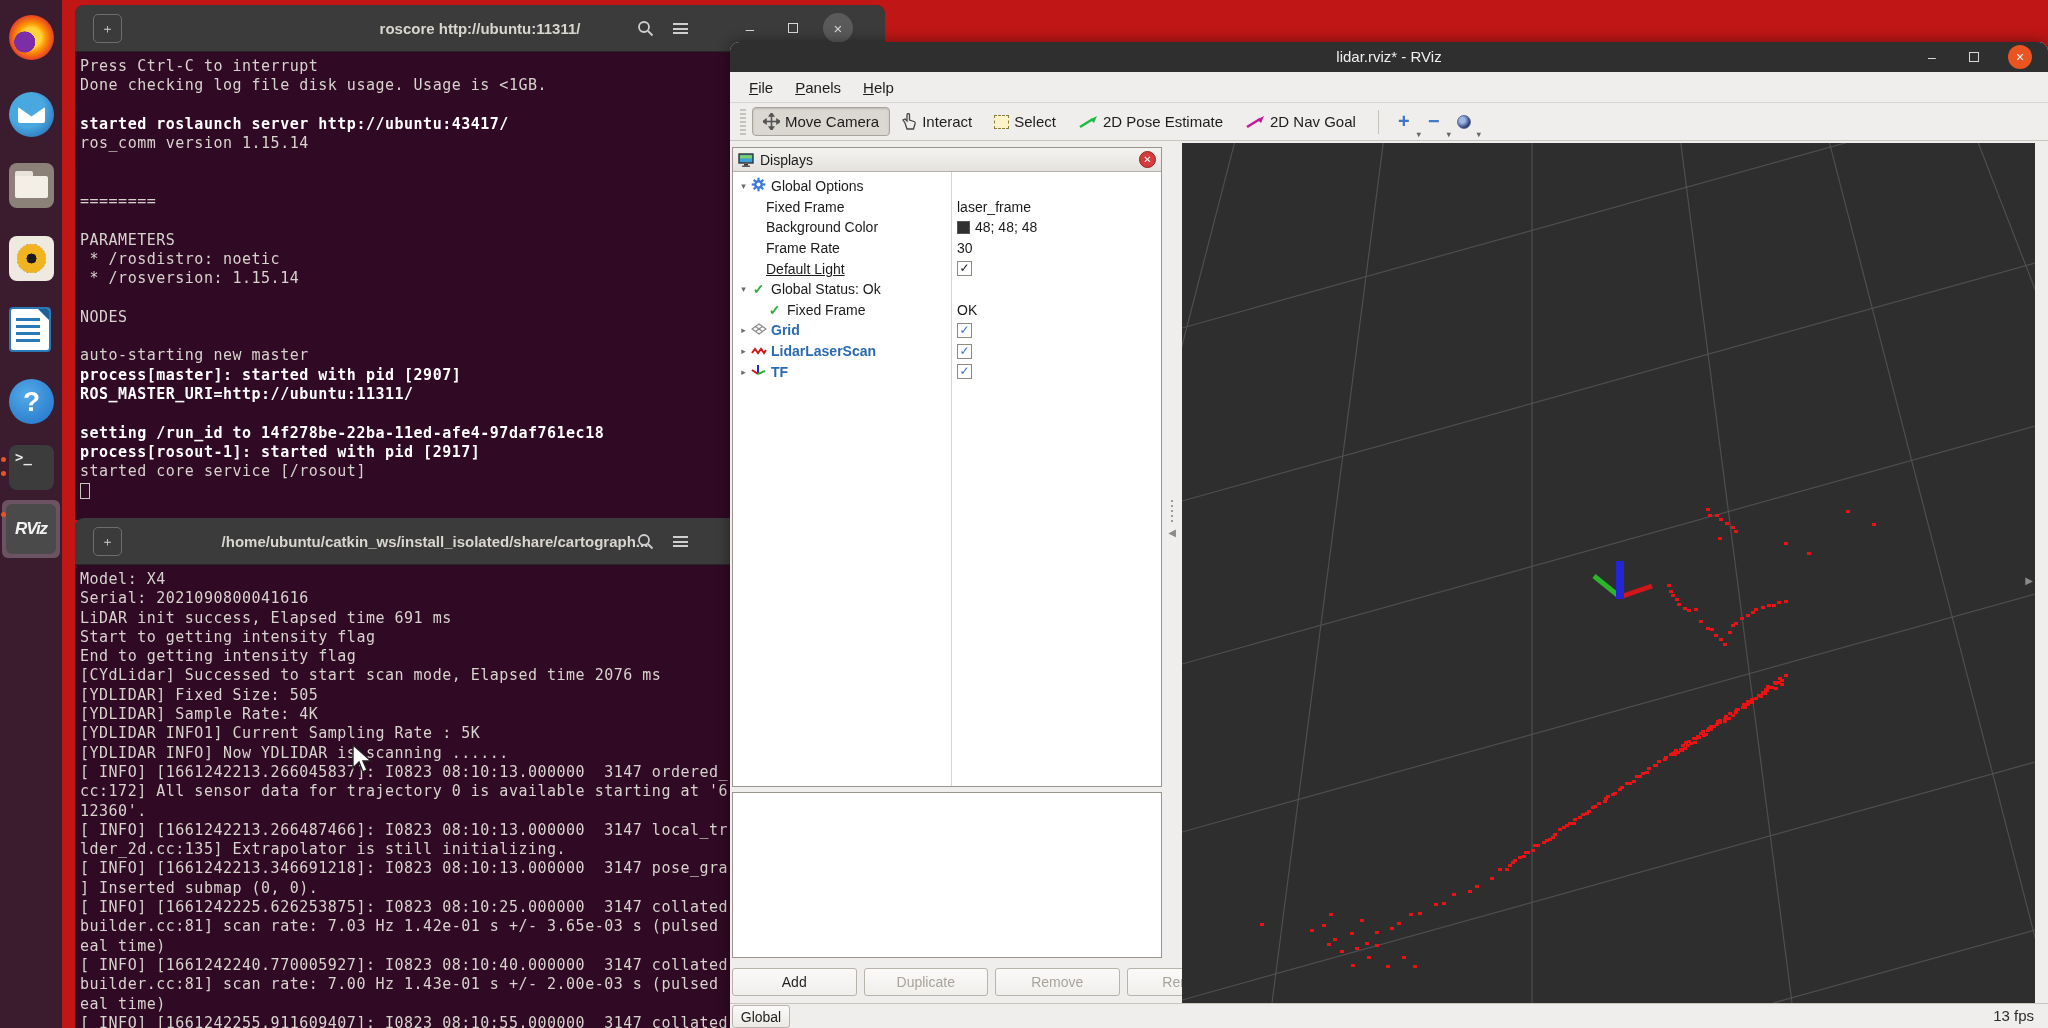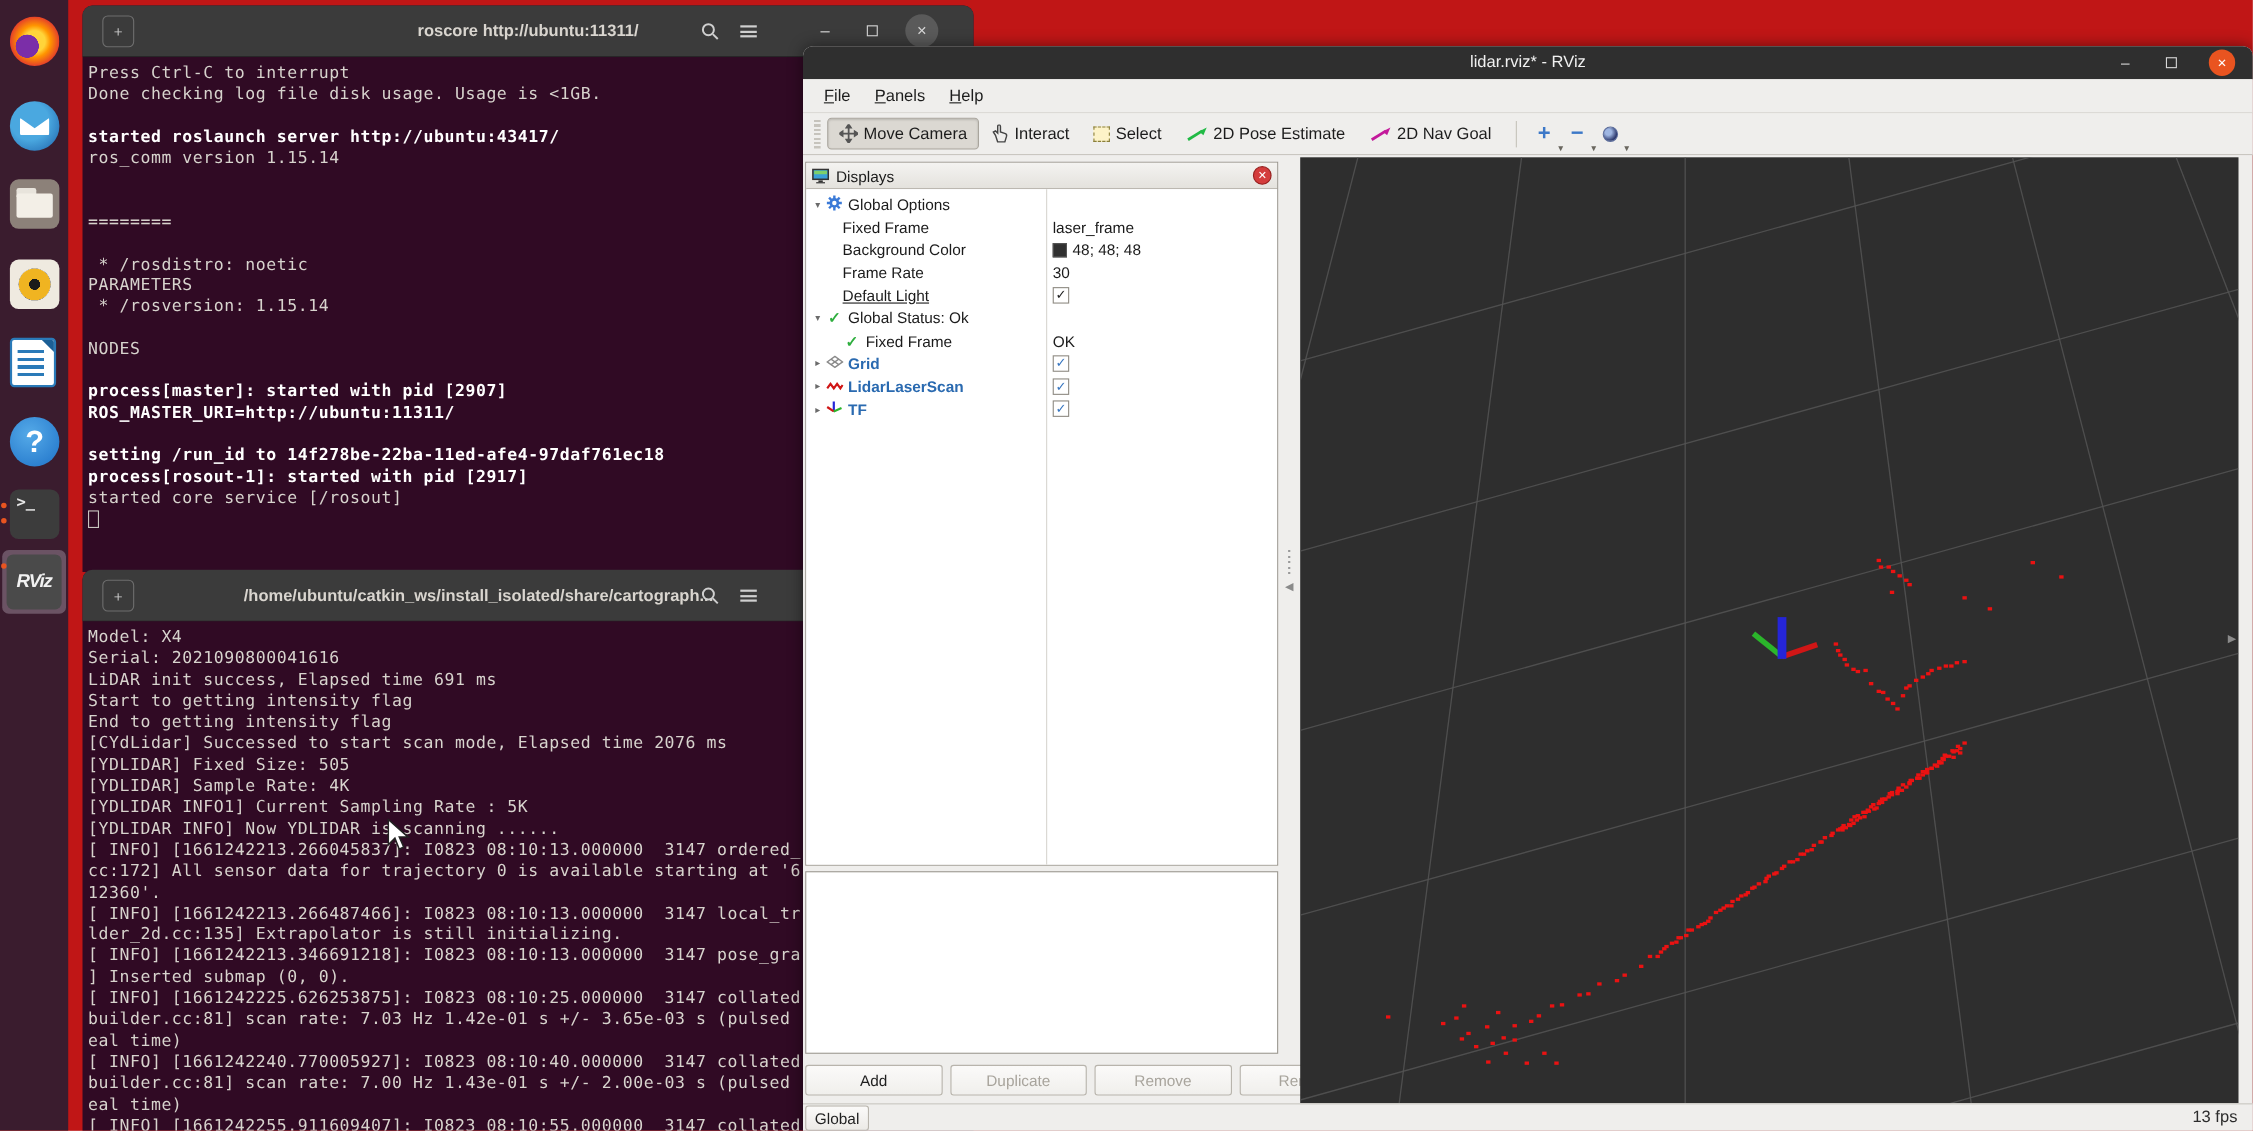--- a/index.html
+++ b/index.html
@@ -173,26 +173,27 @@
   <div class="term-body" id="term1-body" style="top:52px;">
       <div class="tline">Press Ctrl-C to interrupt</div>
       <div class="tline">Done checking log file disk usage. Usage is &lt;1GB.</div>
       <div class="tline"></div>
       <div class="tline b">started roslaunch server http://ubuntu:43417/</div>
       <div class="tline">ros_comm version 1.15.14</div>
       <div class="tline"></div>
       <div class="tline"></div>
       <div class="tline">========</div>
       <div class="tline"></div>
+      <div class="tline">PARAMETERS</div>
       <div class="tline"> * /rosdistro: noetic</div>
-      <div class="tline">PARAMETERS</div>
       <div class="tline"> * /rosversion: 1.15.14</div>
       <div class="tline"></div>
       <div class="tline">NODES</div>
       <div class="tline"></div>
+      <div class="tline">auto-starting new master</div>
       <div class="tline b">process[master]: started with pid [2907]</div>
       <div class="tline b">ROS_MASTER_URI=http://ubuntu:11311/</div>
       <div class="tline"></div>
       <div class="tline b">setting /run_id to 14f278be-22ba-11ed-afe4-97daf761ec18</div>
       <div class="tline b">process[rosout-1]: started with pid [2917]</div>
       <div class="tline">started core service [/rosout]</div>
       <div class="tline"><span class="cursor-box"></span></div>
     </div>
 </div>
 

